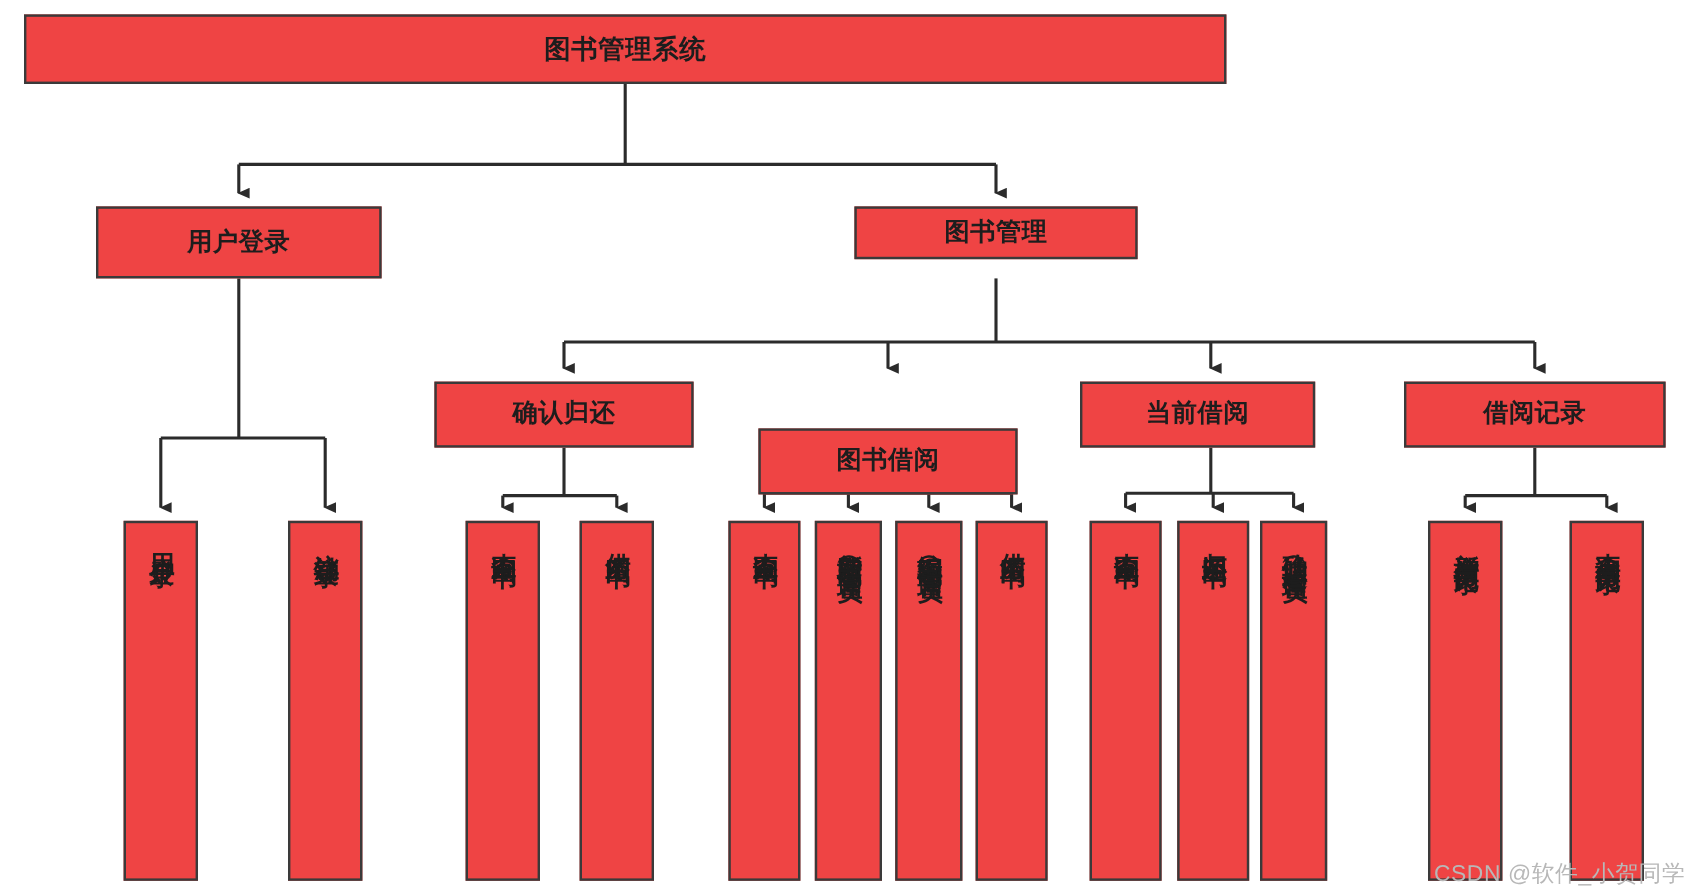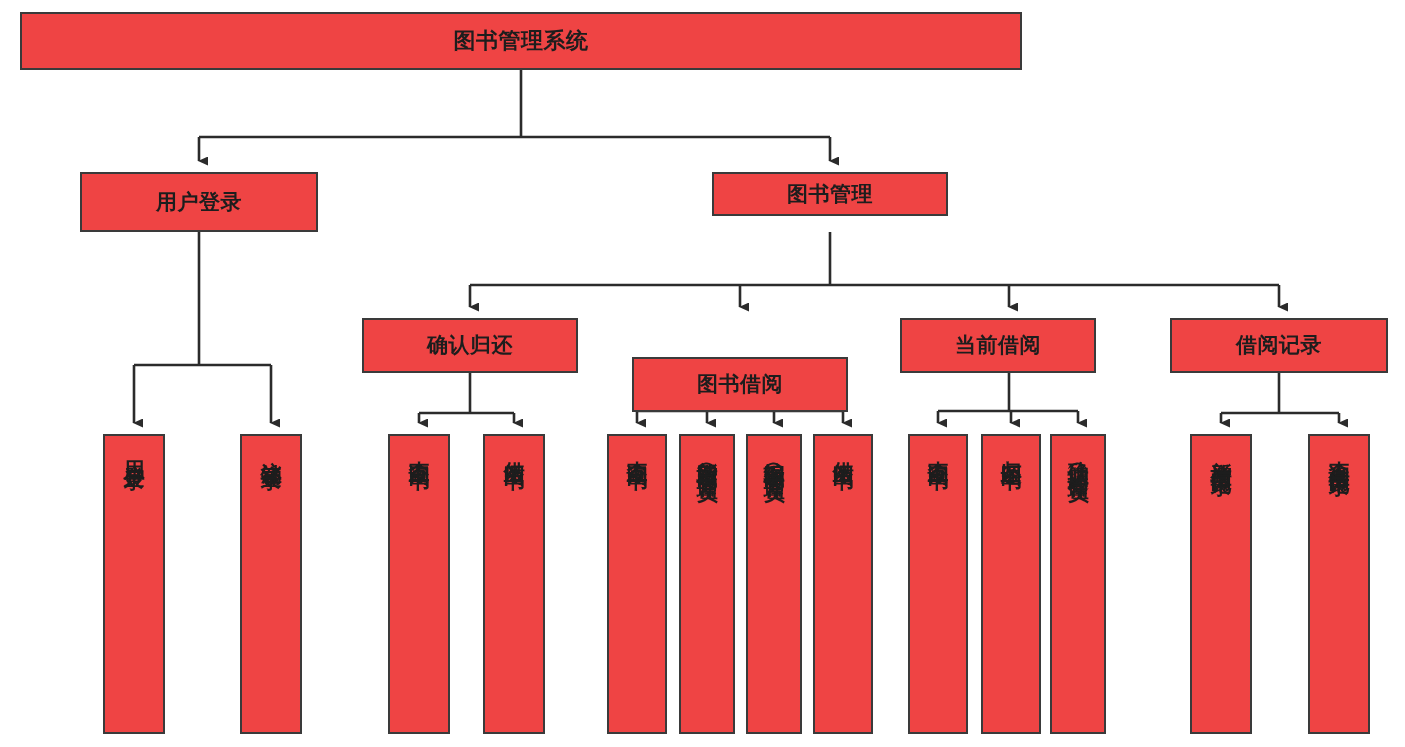--- a/index.html
+++ b/index.html
@@ -177,14 +177,15 @@
         <span class="node-label">确认归还（管理员）</span>
       </div>
       <div class="node level-4 vertical" style="left: 1190px; top: 434px; width: 62px; height: 300px;">
         <span class="node-label">新增借阅记录</span>
       </div>
       <div class="node level-4 vertical" style="left: 1308px; top: 434px; width: 62px; height: 300px;">
         <span class="node-label">查询借阅记录</span>
       </div>
     </div>
 
+  <div class="watermark" style="left: 1195px; top: 715px; color: rgb(184, 184, 184);">CSDN @软件_小贺同学</div>
 
 </div>
 
 </body></html>

